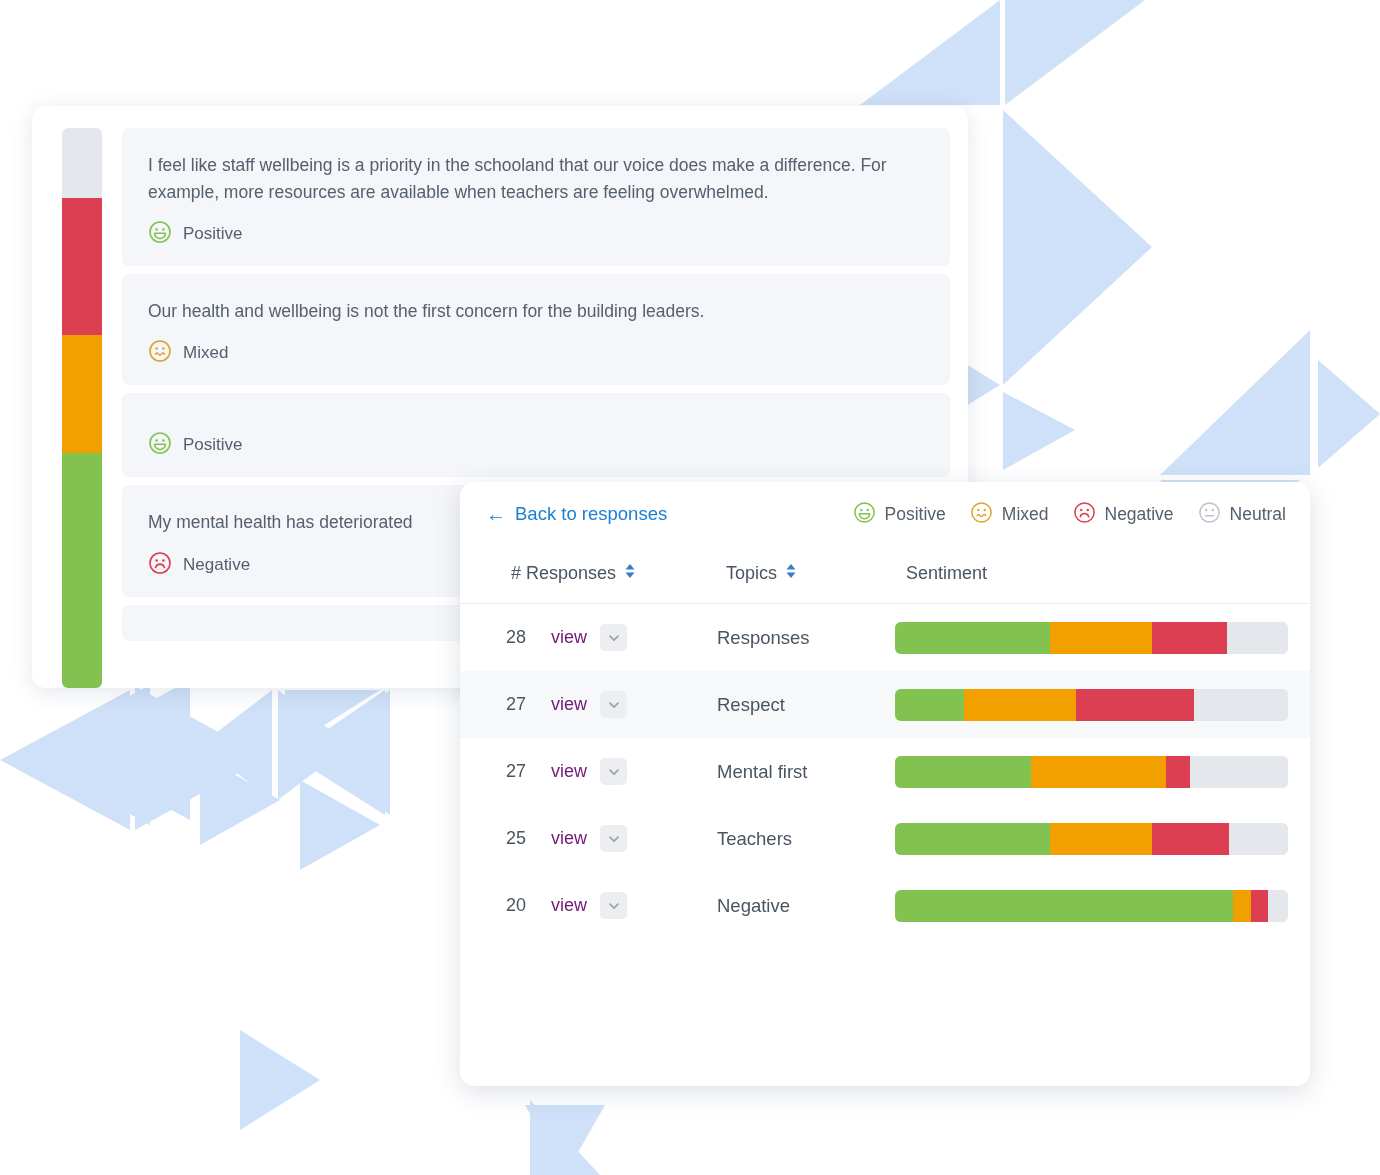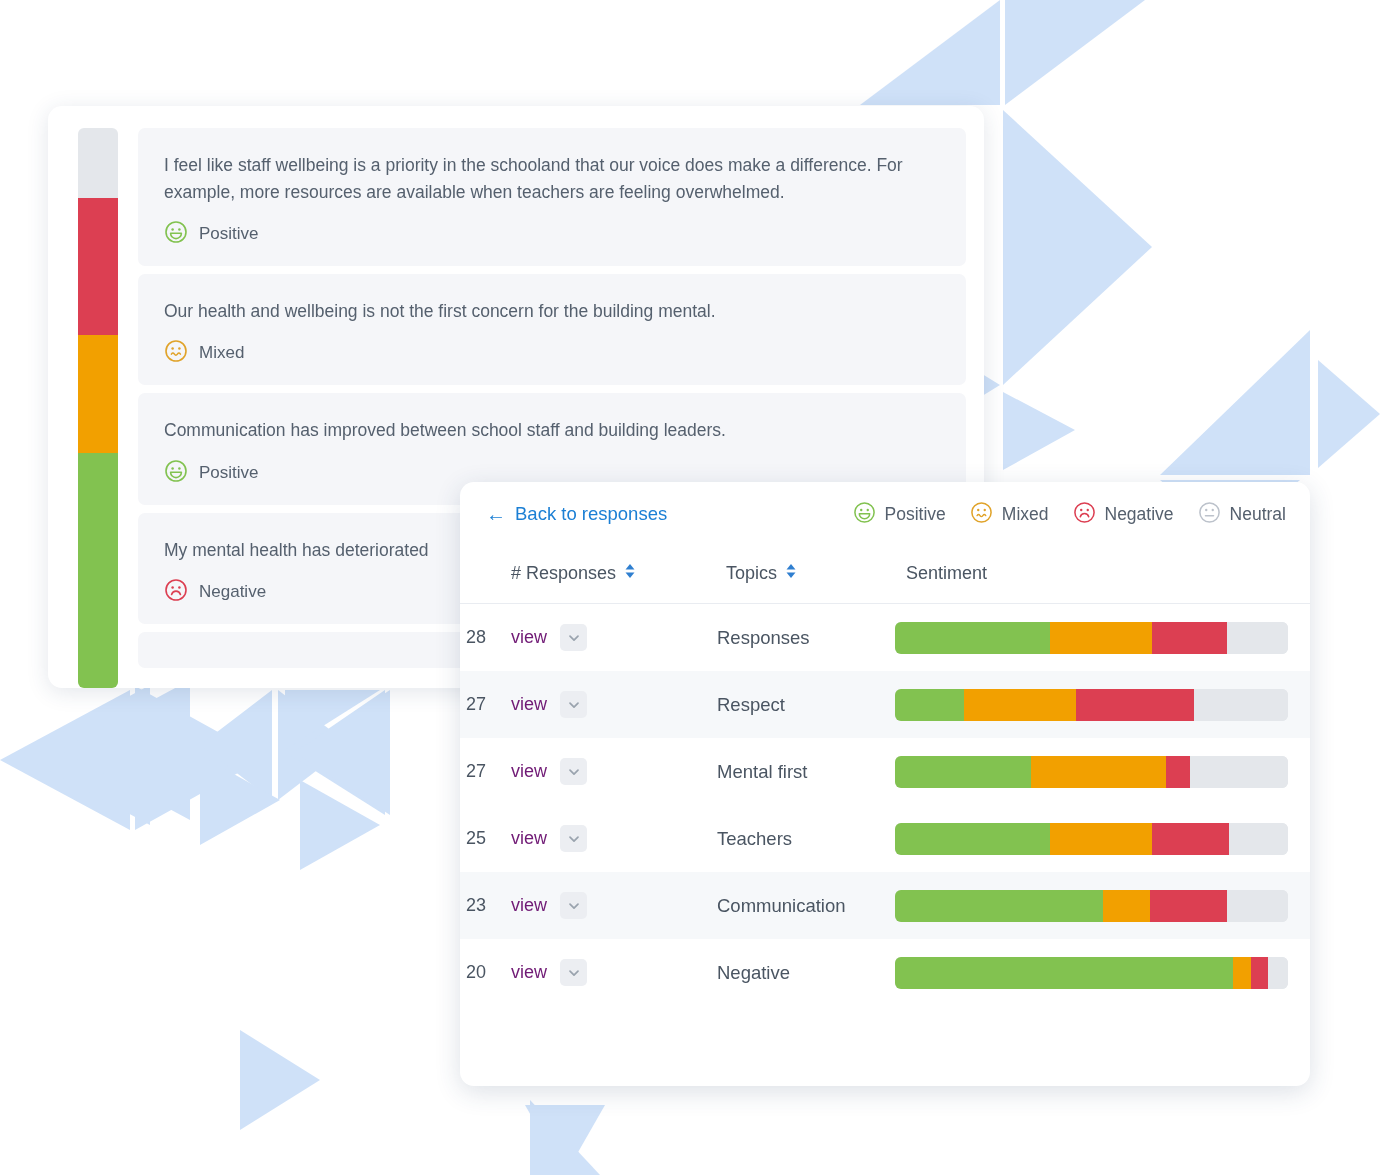--- a/index.html
+++ b/index.html
@@ -8,21 +8,21 @@
     background:#ffffff;
     font-family:"Liberation Sans", sans-serif;
     overflow:hidden;
     position:relative;
   }
   
   #bg-deco{position:absolute;inset:0;width:1380px;height:1175px;z-index:0;pointer-events:none;}
 
   
   .responses-panel{
-    position:absolute;left:48px;top:106px;width:936px;height:582px;
+    position:absolute;left:32px;top:106px;width:936px;height:582px;
     background:#ffffff;border-radius:14px;
     box-shadow:0 4px 22px rgba(40,60,100,.13);
     z-index:2;overflow:hidden;
   }
   .sentiment-strip{
     position:absolute;left:30px;top:22px;width:40px;height:560px;
     border-radius:6px;overflow:hidden;display:flex;flex-direction:column;
   }
   .strip-seg{width:100%;}
   .responses-list{
@@ -59,21 +59,21 @@
   table.topics-table th{
     text-align:left;font-weight:normal;color:#4a5562;font-size:18px;
     padding:16px 0 18px 0;background:#ffffff;border-bottom:1px solid #e9ecf1;
   }
   .th-inner{display:flex;align-items:center;gap:8px;margin-left:11px;}
   .col-resp{width:215px;padding-left:40px !important;}
   .col-topic{width:180px;}
   .col-sent{width:auto;}
   table.topics-table td{padding:0;vertical-align:middle;height:67px;}
   tr.topic-row.alt td{background:#f6f8fa;}
-  .cell-resp{display:flex;align-items:center;gap:13px;}
+  .cell-resp{display:flex;align-items:center;gap:13px;padding-left:40px;}
   .resp-count{color:#4a5562;font-size:18px;min-width:26px;text-align:right;}
   .view-link{color:#701a75;font-size:18px;cursor:pointer;margin-left:12px;}
   .chev-btn{
     width:27px;height:27px;border-radius:5px;background:#eceef2;
     display:flex;align-items:center;justify-content:center;cursor:pointer;
   }
   .topic-name{color:#4a5562;font-size:18.5px;padding-left:2px;}
   .bar-wrap{padding-right:22px;}
   .bar-track{
     height:32px;border-radius:6px;background:#e4e7eb;overflow:hidden;display:flex;
@@ -130,36 +130,35 @@
             <circle cx="8.6" cy="9.4" r="1.25" fill="#82c250"></circle>
             <circle cx="15.4" cy="9.4" r="1.25" fill="#82c250"></circle>
             <path d="M6.6 13.2 h10.8 a5.4 5.4 0 0 1 -10.8 0 z" fill="none" stroke="#82c250" stroke-width="1.6" stroke-linejoin="round"></path>
           </svg>
         </span>
         <span class="sent-label">Positive</span>
       </div>
     </div>
 
     <div class="response-card">
-      <p class="response-text">Our health and wellbeing is not the first concern for the building mental.</p>
+      <p class="response-text">Our health and wellbeing is not the first concern for the building leaders.</p>
       <div class="sent-row">
         <span class="face">
           <svg width="24" height="24" viewBox="0 0 24 24">
             <circle cx="12" cy="12" r="10" fill="none" stroke="#e0a32a" stroke-width="1.6"></circle>
             <circle cx="8.6" cy="9.4" r="1.25" fill="#e0a32a"></circle>
             <circle cx="15.4" cy="9.4" r="1.25" fill="#e0a32a"></circle>
             <path d="M7.4 15.2 q1.5 -2.2 3 0 q1.5 2.2 3 0 q1.5 -2.2 3 0" fill="none" stroke="#e0a32a" stroke-width="1.5" stroke-linecap="round"></path>
           </svg>
         </span>
         <span class="sent-label">Mixed</span>
       </div>
     </div>
 
     <div class="response-card">
-      <p class="response-text">Communication has improved between school staff and building leaders.</p>
       <div class="sent-row">
         <span class="face">
           <svg width="24" height="24" viewBox="0 0 24 24">
             <circle cx="12" cy="12" r="10" fill="none" stroke="#82c250" stroke-width="1.6"></circle>
             <circle cx="8.6" cy="9.4" r="1.25" fill="#82c250"></circle>
             <circle cx="15.4" cy="9.4" r="1.25" fill="#82c250"></circle>
             <path d="M6.6 13.2 h10.8 a5.4 5.4 0 0 1 -10.8 0 z" fill="none" stroke="#82c250" stroke-width="1.6" stroke-linejoin="round"></path>
           </svg>
         </span>
         <span class="sent-label">Positive</span>
@@ -367,44 +366,20 @@
             <div class="bar-wrap">
               <div class="bar-track">
                 <div class="bar-seg" style="width:39.5%;background:#82c250;"></div>
                 <div class="bar-seg" style="width:26%;background:#f2a000;"></div>
                 <div class="bar-seg" style="width:19.5%;background:#dc3f52;"></div>
                 <div class="bar-seg" style="width:15%;background:#e4e7eb;"></div>
               </div>
             </div>
           </td>
         </tr>
-        <tr class="topic-row alt">
-          <td>
-            <div class="cell-resp">
-              <span class="resp-count">23</span>
-              <span class="view-link">view</span>
-              <span class="chev-btn">
-                <svg width="14" height="14" viewBox="0 0 14 14">
-                  <path d="M3 5.2 L7 9.2 L11 5.2" fill="none" stroke="#9aa3ae" stroke-width="1.7" stroke-linecap="round" stroke-linejoin="round"></path>
-                </svg>
-              </span>
-            </div>
-          </td>
-          <td><span class="topic-name">Communication</span></td>
-          <td>
-            <div class="bar-wrap">
-              <div class="bar-track">
-                <div class="bar-seg" style="width:53%;background:#82c250;"></div>
-                <div class="bar-seg" style="width:12%;background:#f2a000;"></div>
-                <div class="bar-seg" style="width:19.5%;background:#dc3f52;"></div>
-                <div class="bar-seg" style="width:15.5%;background:#e4e7eb;"></div>
-              </div>
-            </div>
-          </td>
-        </tr>
         <tr class="topic-row">
           <td>
             <div class="cell-resp">
               <span class="resp-count">20</span>
               <span class="view-link">view</span>
               <span class="chev-btn">
                 <svg width="14" height="14" viewBox="0 0 14 14">
                   <path d="M3 5.2 L7 9.2 L11 5.2" fill="none" stroke="#9aa3ae" stroke-width="1.7" stroke-linecap="round" stroke-linejoin="round"></path>
                 </svg>
               </span>

